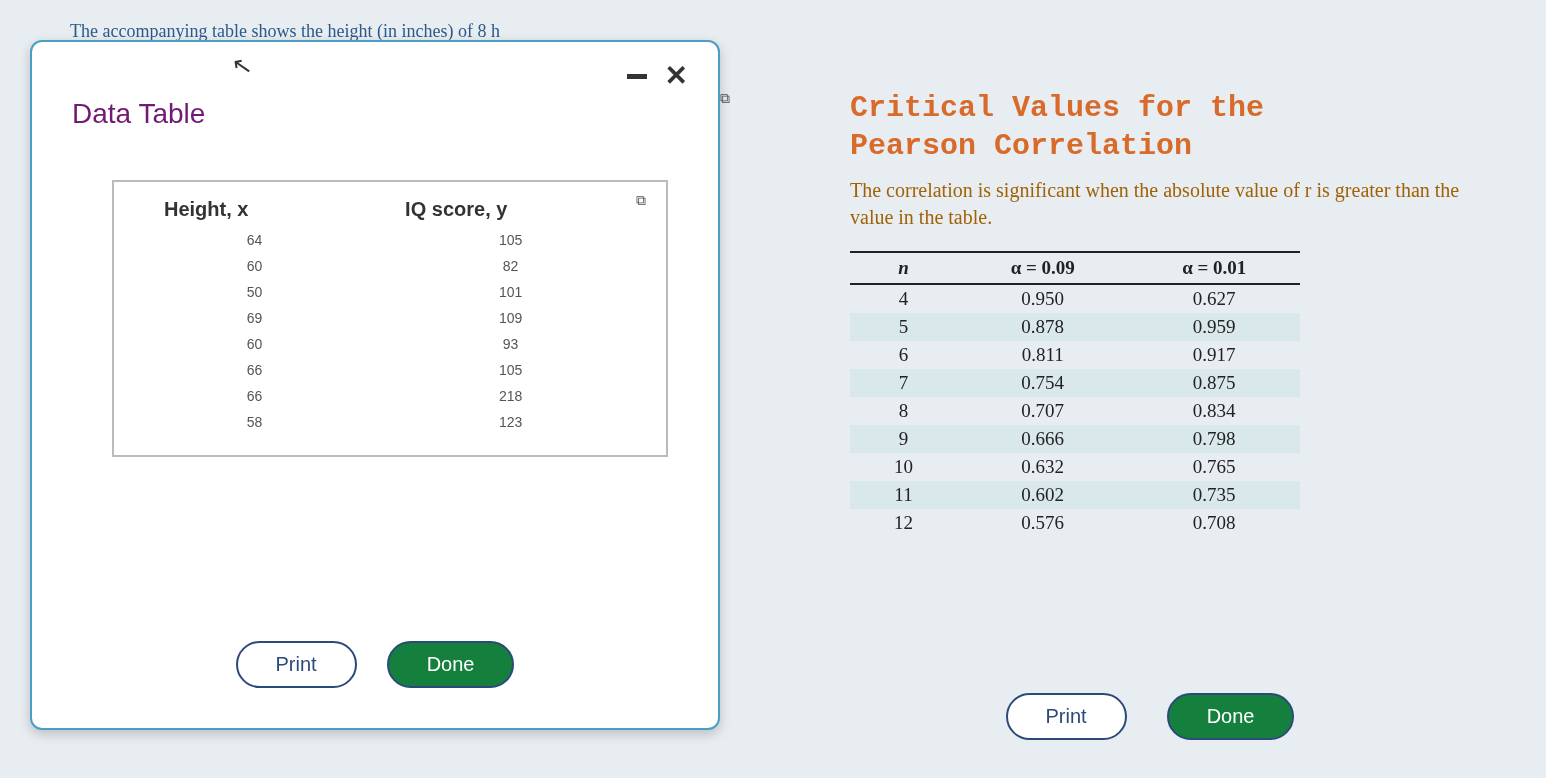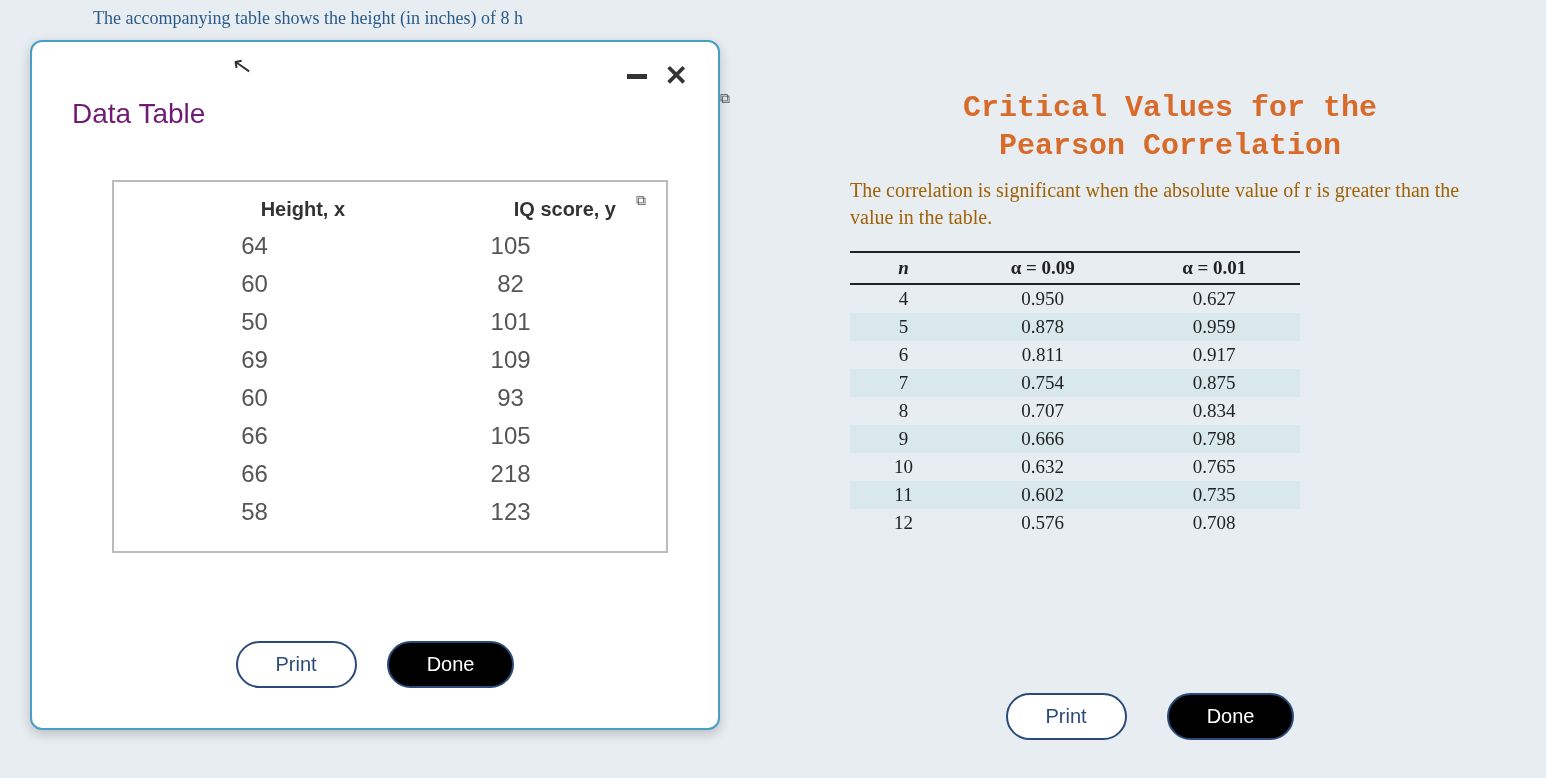--- a/index.html
+++ b/index.html
@@ -10,26 +10,25 @@
     body {
       font-family: Arial, Helvetica, sans-serif;
       background: #e8edf2;
       width: 1546px;
       height: 778px;
       overflow: hidden;
       position: relative;
     }
     .background-text {
       position: absolute;
-      top: 8px;
+      top: 21px;
       left: 70px;
       color: #2a5a8a;
       font-size: 18px;
       font-family: Georgia, serif;
-      margin-left: 23px;
     }
     .modal {
       position: absolute;
       top: 40px;
       left: 30px;
       width: 690px;
       height: 690px;
       background: #ffffff;
       border: 2px solid #4a9ec5;
       border-radius: 12px;
@@ -84,25 +83,25 @@
     }
     .data-table {
       width: 100%;
       border-collapse: collapse;
     }
     .data-table th {
       font-size: 20px;
       font-weight: bold;
       color: #333;
       padding: 6px 30px;
-      text-align: right;
+      text-align: left;
       border-bottom: none;
     }
     .data-table td {
-      font-size: 24px;
+      font-size: 14px;
       color: #555;
       padding: 5px 30px;
       text-align: center;
     }
     .button-row {
       position: absolute;
       bottom: 40px;
       left: 0;
       width: 100%;
       display: flex;
@@ -115,21 +114,21 @@
       font-size: 20px;
       cursor: pointer;
       border: 2px solid #2a4a7a;
       margin-top: 28px;
     }
     .btn-outline {
       background: #fff;
       color: #2a4a7a;
     }
     .btn-primary {
-      background: #000000;
+      background: #15803d;
       color: #fff;
       border-color: #2a4a7a;
       text-align: center;
     }
     .right-panel {
       position: absolute;
       top: 50px;
       left: 770px;
       width: 760px;
       height: 710px;
@@ -140,21 +139,20 @@
       top: 40px;
       left: -50px;
     }
     .cv-title {
       font-family: "Rockwell", "Courier New", serif;
       font-size: 30px;
       font-weight: bold;
       color: #d86a2a;
       line-height: 1.25;
       margin-bottom: 12px;
-      text-align: center;
     }
     .cv-desc {
       font-family: Georgia, serif;
       font-size: 20px;
       color: #a16207;
       line-height: 1.35;
       margin-bottom: 20px;
     }
     .cv-table {
       border-collapse: collapse;

